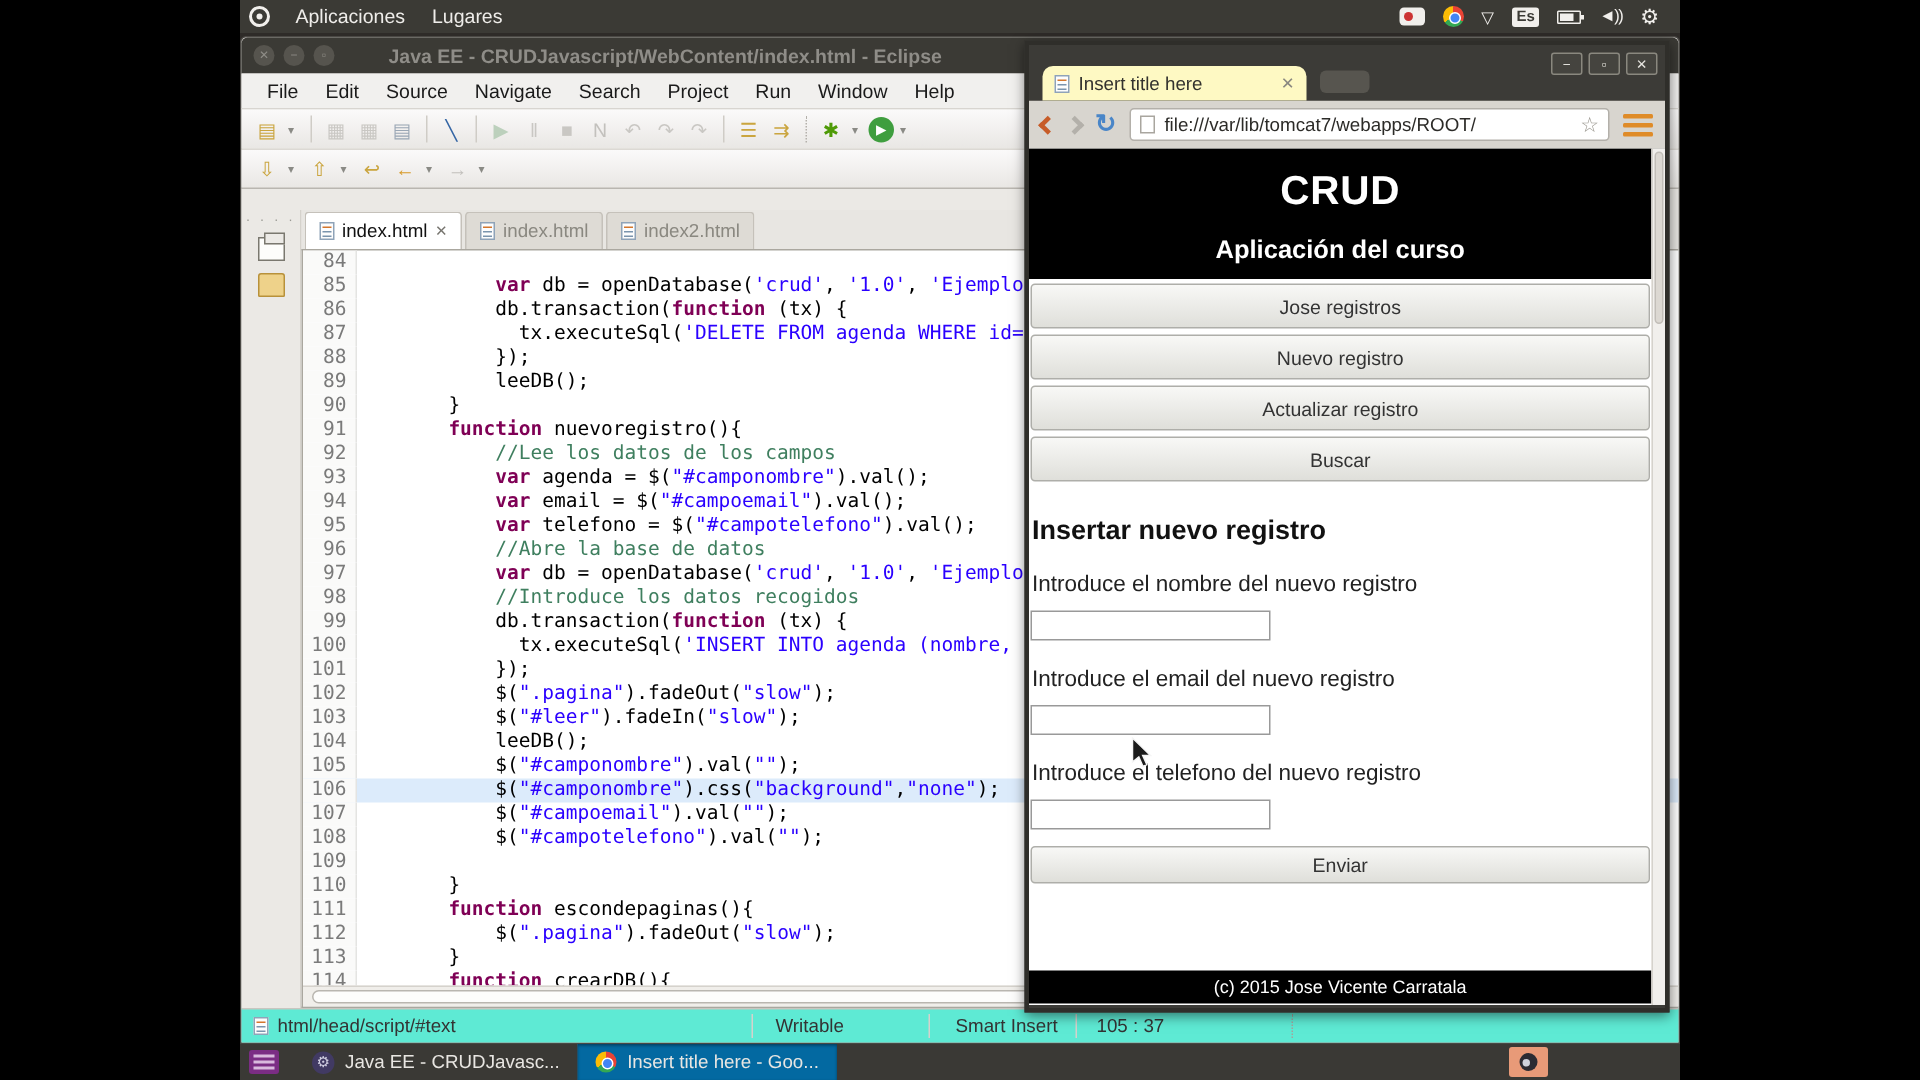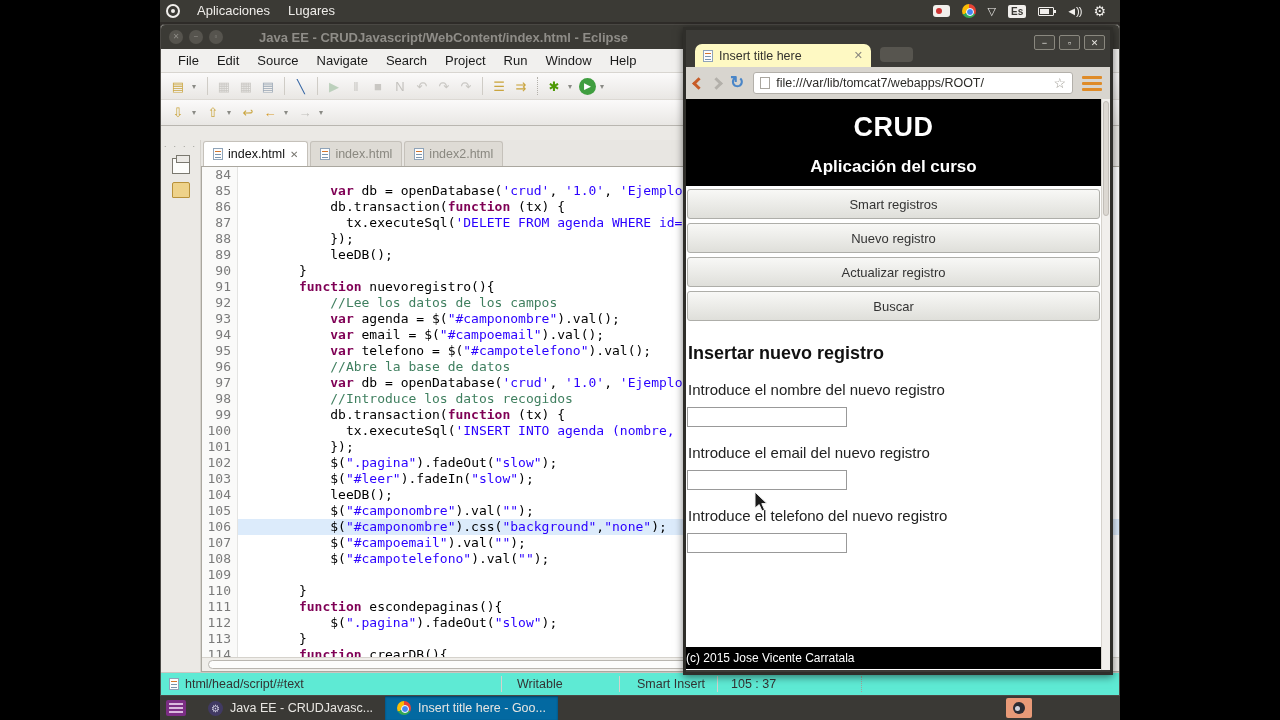--- a/index.html
+++ b/index.html
@@ -128,21 +128,21 @@
   .navbtn, .sendbtn { display:block; width:calc(100% - 2px); margin:0 1px 4px; height:30px;
       background:linear-gradient(#f8f8f6,#dfdfda); border:1px solid #aeaea9; border-radius:3px;
       font-size:13px; color:#333; font-family:"Liberation Sans", sans-serif; }
   .navstack { margin-top:3px; }
   .pg-h2 { font-size:18px; font-weight:bold; margin:22px 0 0 2px; color:#111; }
   .fld-label { font-size:15px; color:#222; margin:17px 0 0 2px; }
   .fld-input { display:block; width:160px; height:20px; margin:9px 0 0 1px; border:1px solid #999;
                background:#fff; font-size:13px; }
   .sendbtn { height:25px; margin-top:11px; }
   .pg-footer { position:absolute; left:0; right:0; bottom:1px; height:22px; background:#000; color:#fff;
-               font-size:12px; text-align:left; line-height:22px; }
+               font-size:12px; text-align:center; line-height:22px; }
 
   
   .taskbar { position:absolute; left:0; bottom:0; width:960px; height:24px; background:#3a3935; z-index:40;
              display:flex; align-items:center; }
   .wl-icon { width:20px; height:16px; background:#7b2d84; border-radius:2px; margin:0 10px 0 6px; position:relative; }
   .wl-icon::after { content:""; position:absolute; left:3px; top:3px; right:3px; height:2px; background:#d9b9dd;
                     box-shadow:0 4px 0 #d9b9dd, 0 8px 0 #d9b9dd; }
   .task { height:24px; display:flex; align-items:center; gap:7px; padding:0 12px; color:#e8e6e2; font-size:12.5px;
           max-width:195px; white-space:nowrap; overflow:hidden; }
   .task.active { background:#0369a1; box-shadow:inset 0 1px 2px rgba(0,0,0,.4); }
@@ -339,34 +339,35 @@
           <i></i>
         </span>
     </div>
     <div class="b-content">
       <div class="pagecol">
         <div class="pg-header">
           <div class="t1">CRUD</div>
           <div class="t2">Aplicación del curso</div>
         </div>
         <div class="navstack" id="navstack">
-            <button class="navbtn">Smart registros</button>
+            <button class="navbtn">Jose registros</button>
             <button class="navbtn">Nuevo registro</button>
             <button class="navbtn">Actualizar registro</button>
             <button class="navbtn">Buscar</button>
           </div>
         <div class="pg-h2">Insertar nuevo registro</div>
         <div id="formfields">
             <div class="fld-label">Introduce el nombre del nuevo registro</div>
             <input class="fld-input" style="">
             <div class="fld-label">Introduce el email del nuevo registro</div>
             <input class="fld-input" style="">
             <div class="fld-label">Introduce el telefono del nuevo registro</div>
             <input class="fld-input" style="">
           </div>
+        <button class="sendbtn">Enviar</button>
         <div class="pg-footer">(c) 2015 Jose Vicente Carratala</div>
       </div>
       <div class="pg-scroll">
           <div class="thumb"></div>
         </div>
     </div>
   </div>
 
   <div class="taskbar">
     <span class="wl-icon"></span>

